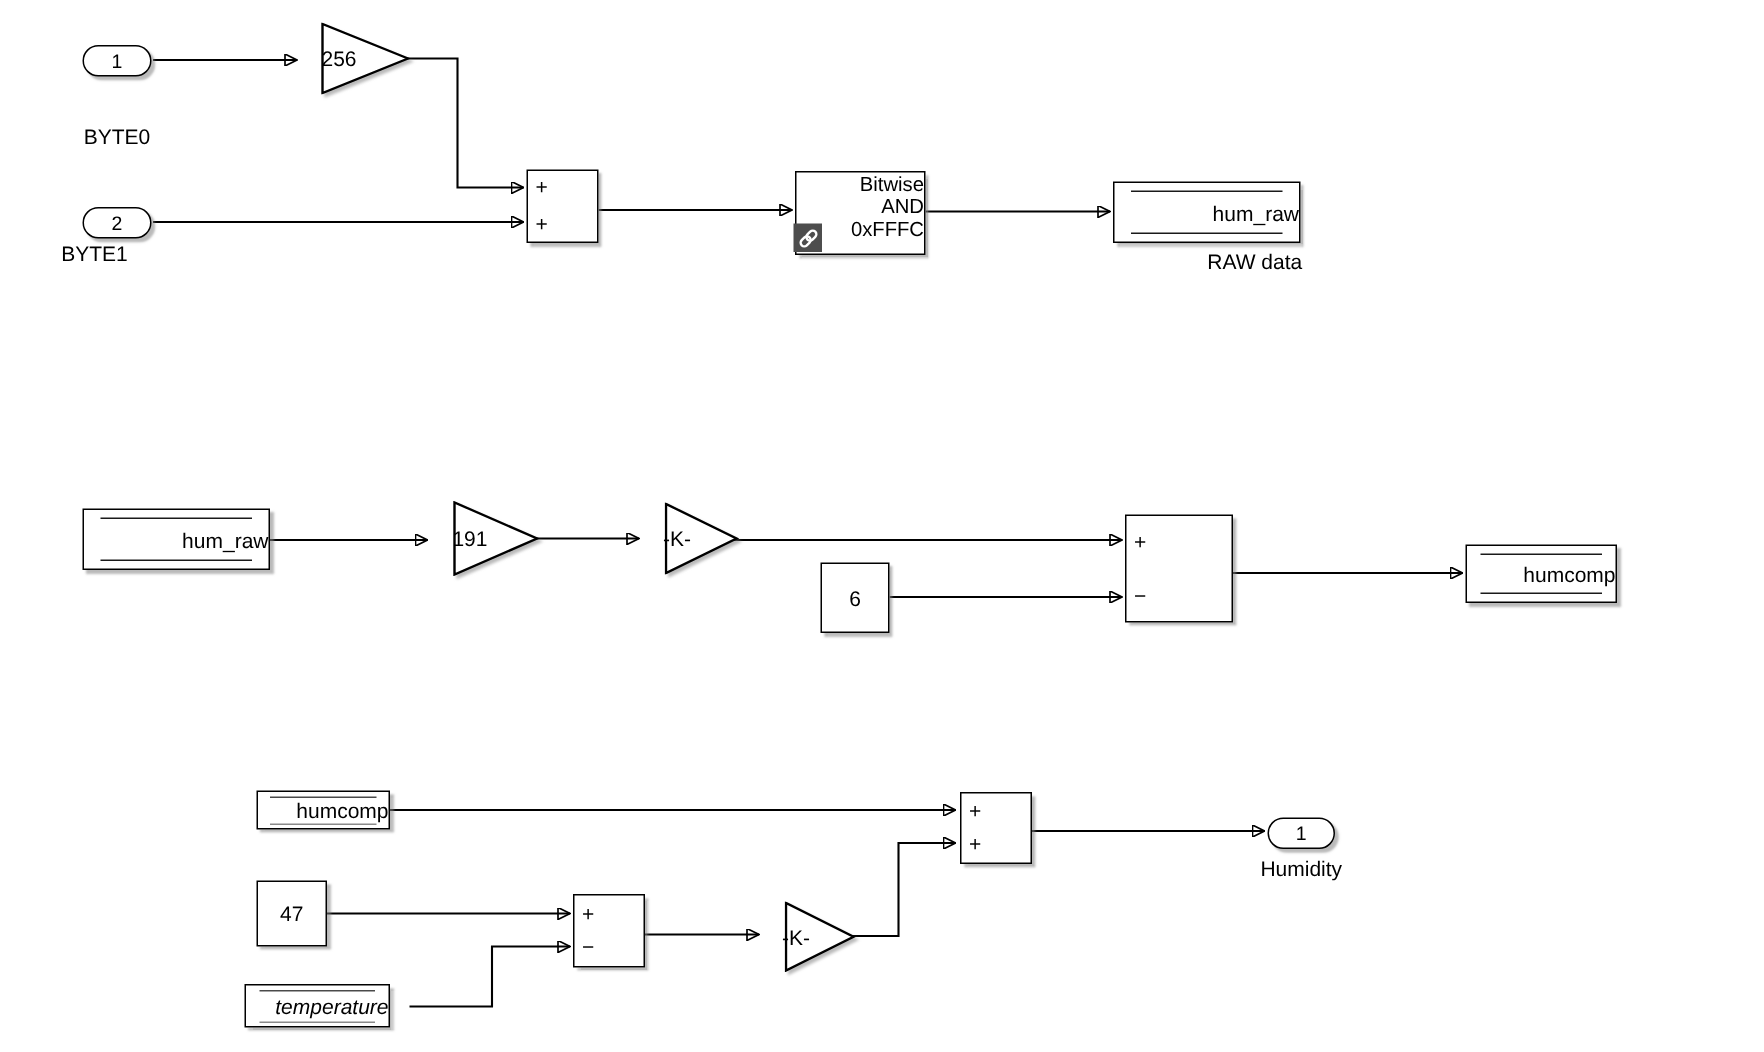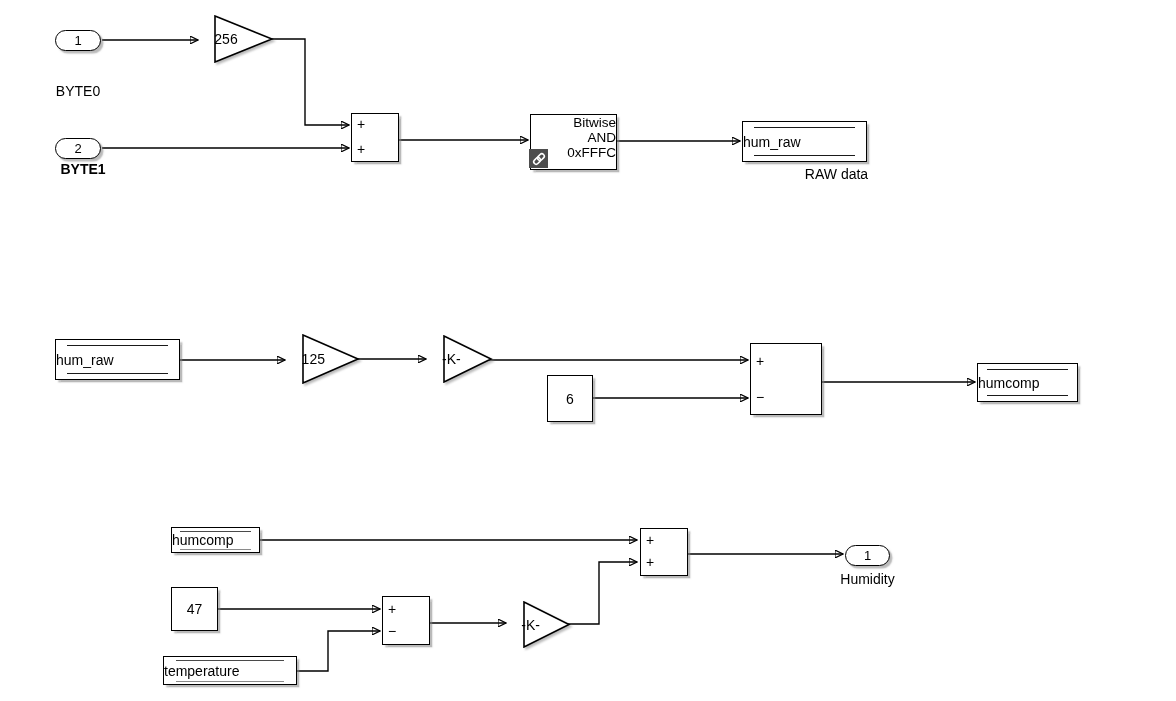--- a/index.html
+++ b/index.html
@@ -22,21 +22,21 @@
   .pill{
     border-radius:11px;display:flex;align-items:center;justify-content:center;
     font-size:13px;
   }
   .lbl{
     position:absolute;z-index:2;text-align:center;font-size:14px;line-height:14px;
   }
   .const{display:flex;align-items:center;justify-content:center;}
   .sum{background:#fff;}
   .sum .sign{position:absolute;left:5px;font-size:14px;line-height:13px;}
-  .store{display:flex;align-items:center;justify-content:flex-start;}
+  .store{display:flex;align-items:center;justify-content:flex-end;}
   .ds-line{position:absolute;left:9%;right:9%;height:1.4px;background:#1a1a1a;}
   .ds-top{top:5px;}
   .ds-bot{bottom:5px;}
   .store.small .ds-top{top:3px;background:#4a4a4a;}
   .store.small .ds-bot{bottom:2px;background:#8a8a8a;}
   .gain{
     position:absolute;z-index:2;
     filter:drop-shadow(2px 2px 1px rgba(130,130,130,.55));
     padding-left:15px;
   }
@@ -96,21 +96,21 @@
   </div>
 
   <div class="blk sum" style="left:351px;top:113px;width:48px;height:49px;">
     <span class="sign" style="top:4px;">+</span>
     <span class="sign" style="top:29px;">+</span>
   </div>
 
   <div class="blk pill" style="left:55px;top:138px;width:46px;height:21px;">
     <span>2</span>
   </div>
-  <div class="lbl" style="left:48px;top:162px;width:70px;font-weight:bold;">BYTE1</div>
+  <div class="lbl" style="left:28px;top:162px;width:70px;">BYTE1</div>
 
   <div class="blk bitwise" style="left:530px;top:114px;width:87px;height:56px;">
     <div>Bitwise</div>
     <div>AND</div>
     <div>0xFFFC</div>
     <div class="badge">
       <svg width="14" height="14" viewBox="0 0 14 14">
         <g transform="rotate(-45 7 7)" stroke="#fff" fill="none" stroke-width="1.6">
           <rect x="0.6" y="4.6" width="7.4" height="4.8" rx="2.4"></rect>
           <rect x="6.0" y="4.6" width="7.4" height="4.8" rx="2.4"></rect>
@@ -129,21 +129,21 @@
   <div class="blk store" style="left:55px;top:339px;width:125px;height:41px;">
     <div class="ds-line ds-top"></div>
     <span>hum_raw</span>
     <div class="ds-line ds-bot"></div>
   </div>
 
   <div class="gain" style="left:287px;top:334px;width:58px;height:50px;">
     <svg width="58" height="50" viewBox="0 0 58 50">
       <polygon points="1,1 1,49 56,25"></polygon>
     </svg>
-    <span class="gv">125</span>
+    <span class="gv">191</span>
   </div>
 
   <div class="gain" style="left:428px;top:335px;width:50px;height:48px;">
     <svg width="50" height="48" viewBox="0 0 50 48">
       <polygon points="1,1 1,47 48,24"></polygon>
     </svg>
     <span class="gv">-K-</span>
   </div>
 
   <div class="blk const" style="left:547px;top:375px;width:46px;height:47px;">
@@ -164,21 +164,21 @@
   <div class="blk store small" style="left:171px;top:527px;width:89px;height:26px;">
     <div class="ds-line ds-top"></div>
     <span>humcomp</span>
     <div class="ds-line ds-bot"></div>
   </div>
 
   <div class="blk const" style="left:171px;top:587px;width:47px;height:44px;">
     <span>47</span>
   </div>
 
-  <div class="blk store small" style="left:163px;top:656px;width:134px;height:29px;">
+  <div class="blk store small" style="left:163px;top:656px;width:97px;height:29px;font-style:italic;">
     <div class="ds-line ds-top"></div>
     <span>temperature</span>
     <div class="ds-line ds-bot"></div>
   </div>
 
   <div class="blk sum" style="left:382px;top:596px;width:48px;height:49px;">
     <span class="sign" style="top:6px;">+</span>
     <span class="sign" style="top:28px;">−</span>
   </div>
 

